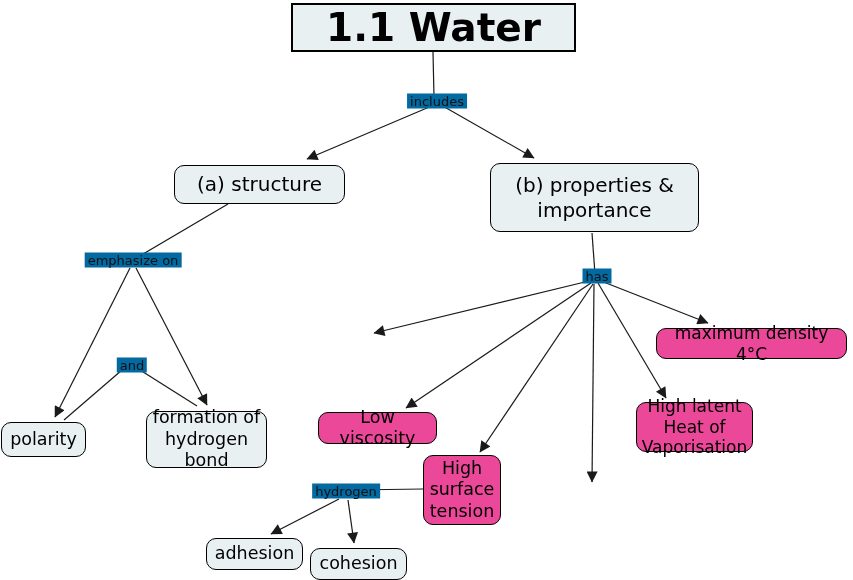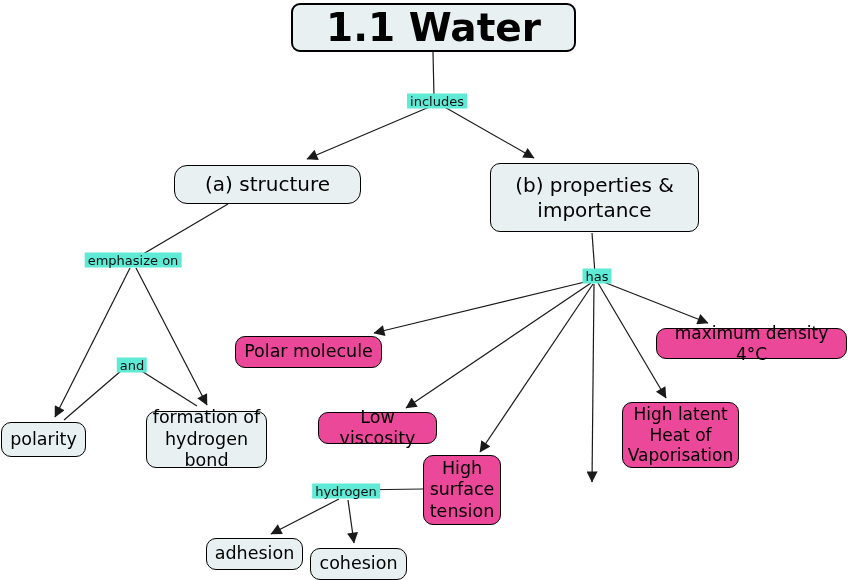--- a/index.html
+++ b/index.html
@@ -28,36 +28,36 @@
     font-size: 17.5px; line-height: 1.22;
     color: #000000;
     padding: 1px 4px;
   }
   .concept  { background: #e9f0f2; }
   .property { background: #ec4899; }
   .link-label {
     position: absolute; z-index: 2;
     transform: translate(-50%, -50%);
     font-size: 13px; color: #111111;
-    background: #5eead4;
+    background: #0369a1;
     padding: 0 3px;
     white-space: nowrap;
   }
   
   #n-title      { left:291px; top:3px;   width:285px; height:49px;
-                  font-size:39px; font-weight:bold; border-width:2px; border-radius:9px; }
-  #n-structure  { left:174px; top:165px; width:187px; height:39px; font-size:20px;border-radius:13px; }
+                  font-size:39px; font-weight:bold; border-width:2px; border-radius:0; }
+  #n-structure  { left:174px; top:165px; width:171px; height:39px; font-size:20px; }
   #n-properties { left:490px; top:163px; width:209px; height:69px; font-size:20px; }
   #n-polarity   { left:1px;   top:422px; width:85px;  height:35px; }
   #n-hydrogen   { left:146px; top:411px; width:121px; height:57px; }
   #n-polar      { left:235px; top:336px; width:147px; height:32px; }
   #n-lowvisc    { left:318px; top:412px; width:119px; height:32px; }
   #n-surface    { left:423px; top:455px; width:78px;  height:70px; }
   #n-heatcap    { left:528px; top:487px; width:141px; height:56px; }
-  #n-latent     { left:622px; top:402px; width:117px; height:66px; font-size:17px; padding:1px 2px; }
+  #n-latent     { left:636px; top:402px; width:117px; height:50px; font-size:17px; padding:1px 2px; }
   #n-maxdens    { left:656px; top:328px; width:191px; height:31px; font-size:17px; }
   #n-adhesion   { left:196px; top:538px; width:97px;  height:32px;margin-left:10px; }
   #n-cohesion   { left:310px; top:548px; width:97px;  height:32px; }
   
   #l-includes   { left:437px; top:101px; }
   #l-emphasize  { left:133px; top:260px; }
   #l-and        { left:132px; top:365px; }
   #l-has        { left:597px; top:276px; }
   #l-include    { left:346px; top:491px; }
 </style>
@@ -92,21 +92,20 @@
     <line x1="601" y1="281" x2="708" y2="323" marker-end="url(#arrow)"></line>
     <line x1="339" y1="499" x2="271" y2="534" marker-end="url(#arrow)"></line>
     <line x1="348" y1="500" x2="354" y2="543" marker-end="url(#arrow)"></line>
   </svg>
 
   <div class="node concept" id="n-title">1.1 Water</div>
   <div class="node concept" id="n-structure">(a) structure</div>
   <div class="node concept" id="n-properties">(b) properties &amp; importance</div>
   <div class="node concept" id="n-polarity">polarity</div>
   <div class="node concept" id="n-hydrogen">formation of hydrogen bond</div>
-  <div class="node property" id="n-polar">Polar molecule</div>
   <div class="node property" id="n-lowvisc">Low viscosity</div>
   <div class="node property" id="n-surface">High surface tension</div>
   <div class="node property" id="n-latent">High latent Heat of Vaporisation</div>
   <div class="node property" id="n-maxdens">maximum density 4°C</div>
   <div class="node concept" id="n-adhesion">adhesion</div>
   <div class="node concept" id="n-cohesion">cohesion</div>
 
   <div class="link-label" id="l-includes">includes</div>
   <div class="link-label" id="l-emphasize">emphasize on</div>
   <div class="link-label" id="l-and">and</div>

